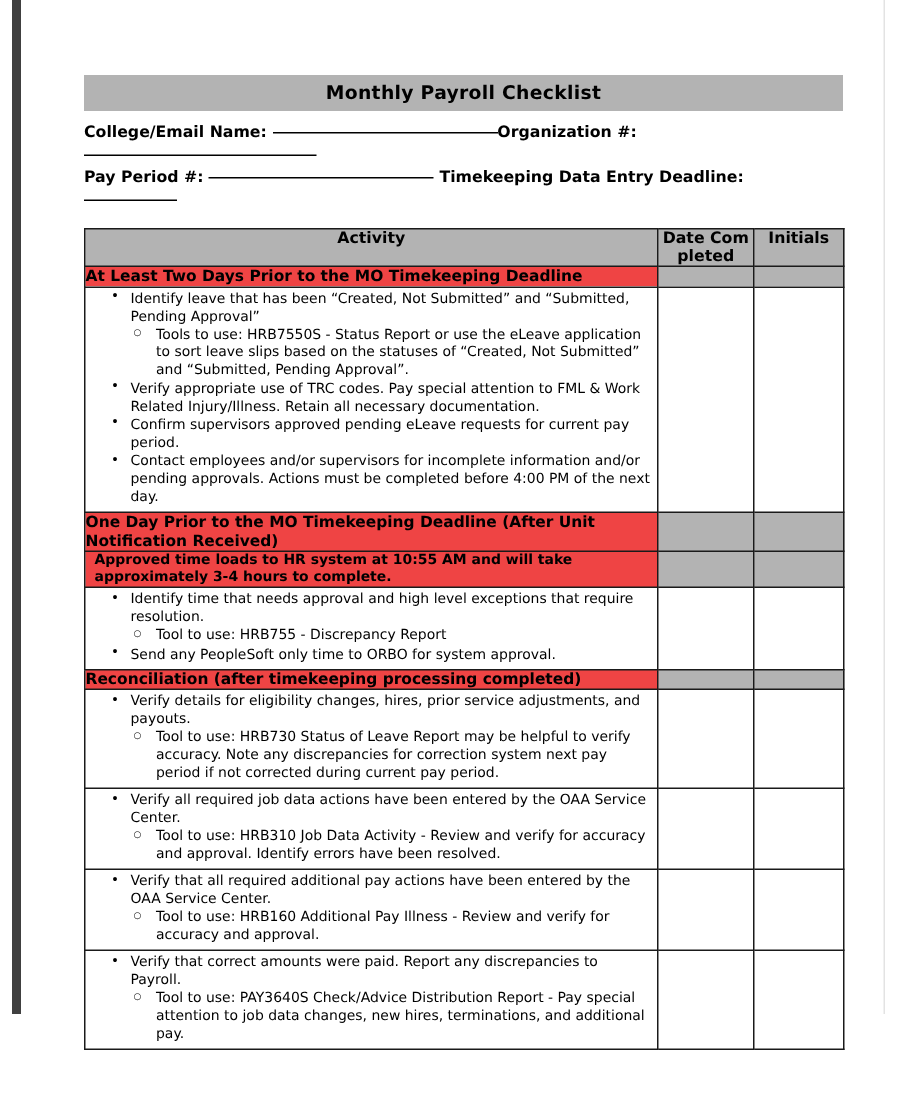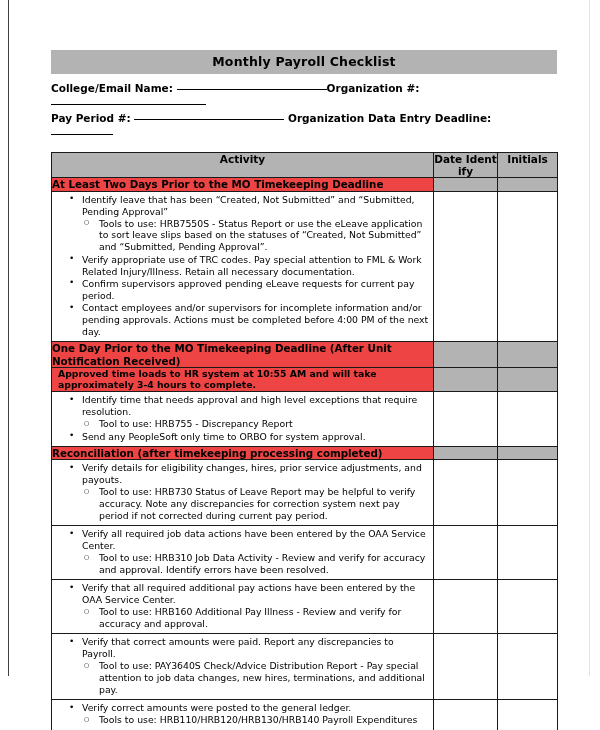--- a/index.html
+++ b/index.html
@@ -14,21 +14,21 @@
     position: relative;
     font-family: "DejaVu Sans", sans-serif;
     overflow: hidden;
   }
   .page {
     position: absolute;
     left: 8px;
     top: 0;
     width: 582px;
     height: 676px;
-    border-left: 1px solid #404040;
+    border-left: 6px solid #404040;
     border-right: 1px solid #e3e3e3;
     box-sizing: border-box;
     background: #ffffff;
   }
   .page-inner {
     position: absolute;
     left: 42px;
     top: 50px;
     width: 506px;
   }
@@ -155,37 +155,37 @@
       <div class="form-line">
         <span>College/Email Name:</span>
         <span class="rule r-long"></span><span>Organization #:</span>
       </div>
       <div class="form-line">
         <span class="rule r-med"></span>
       </div>
       <div class="form-line">
         <span>Pay Period #:</span>
         <span class="rule r-long"></span>
-        <span>Organization Data Entry Deadline:</span>
+        <span>Timekeeping Data Entry Deadline:</span>
       </div>
       <div class="form-line">
         <span class="rule r-tiny"></span>
       </div>
     </div>
 
     <table class="checklist">
       <colgroup>
         <col class="c-activity">
           <col class="c-date">
           <col class="c-initials">
       </colgroup>
       <thead>
         <tr>
           <th class="hdr">Activity</th>
-          <th class="hdr narrow">Date Identify</th>
+          <th class="hdr narrow">Date Completed</th>
           <th class="hdr">Initials</th>
         </tr>
       </thead>
       <tbody id="checklist-body">
           <tr>
             <td class="section">At Least Two Days Prior to the MO Timekeeping Deadline</td>
             <td class="blank"></td>
             <td class="blank"></td>
           </tr>
           <tr>
@@ -266,28 +266,17 @@
             <td class="cell">
               <ul class="bullets">
                 <li>Verify that correct amounts were paid. Report any discrepancies to Payroll.<ul class="sub">
                     <li>Tool to use: PAY3640S Check/Advice Distribution Report - Pay special attention to job data changes, new hires, terminations, and additional pay.</li>
                   </ul></li>
               </ul>
             </td>
             <td class="cell"></td>
             <td class="cell"></td>
           </tr>
-          <tr>
-            <td class="cell">
-              <ul class="bullets">
-                <li>Verify correct amounts were posted to the general ledger.<ul class="sub">
-                    <li>Tools to use: HRB110/HRB120/HRB130/HRB140 Payroll Expenditures</li>
-                  </ul></li>
-              </ul>
-            </td>
-            <td class="cell"></td>
-            <td class="cell"></td>
-          </tr>
         </tbody>
     </table>
 
   </div>
 </div>
 
 </body></html>

